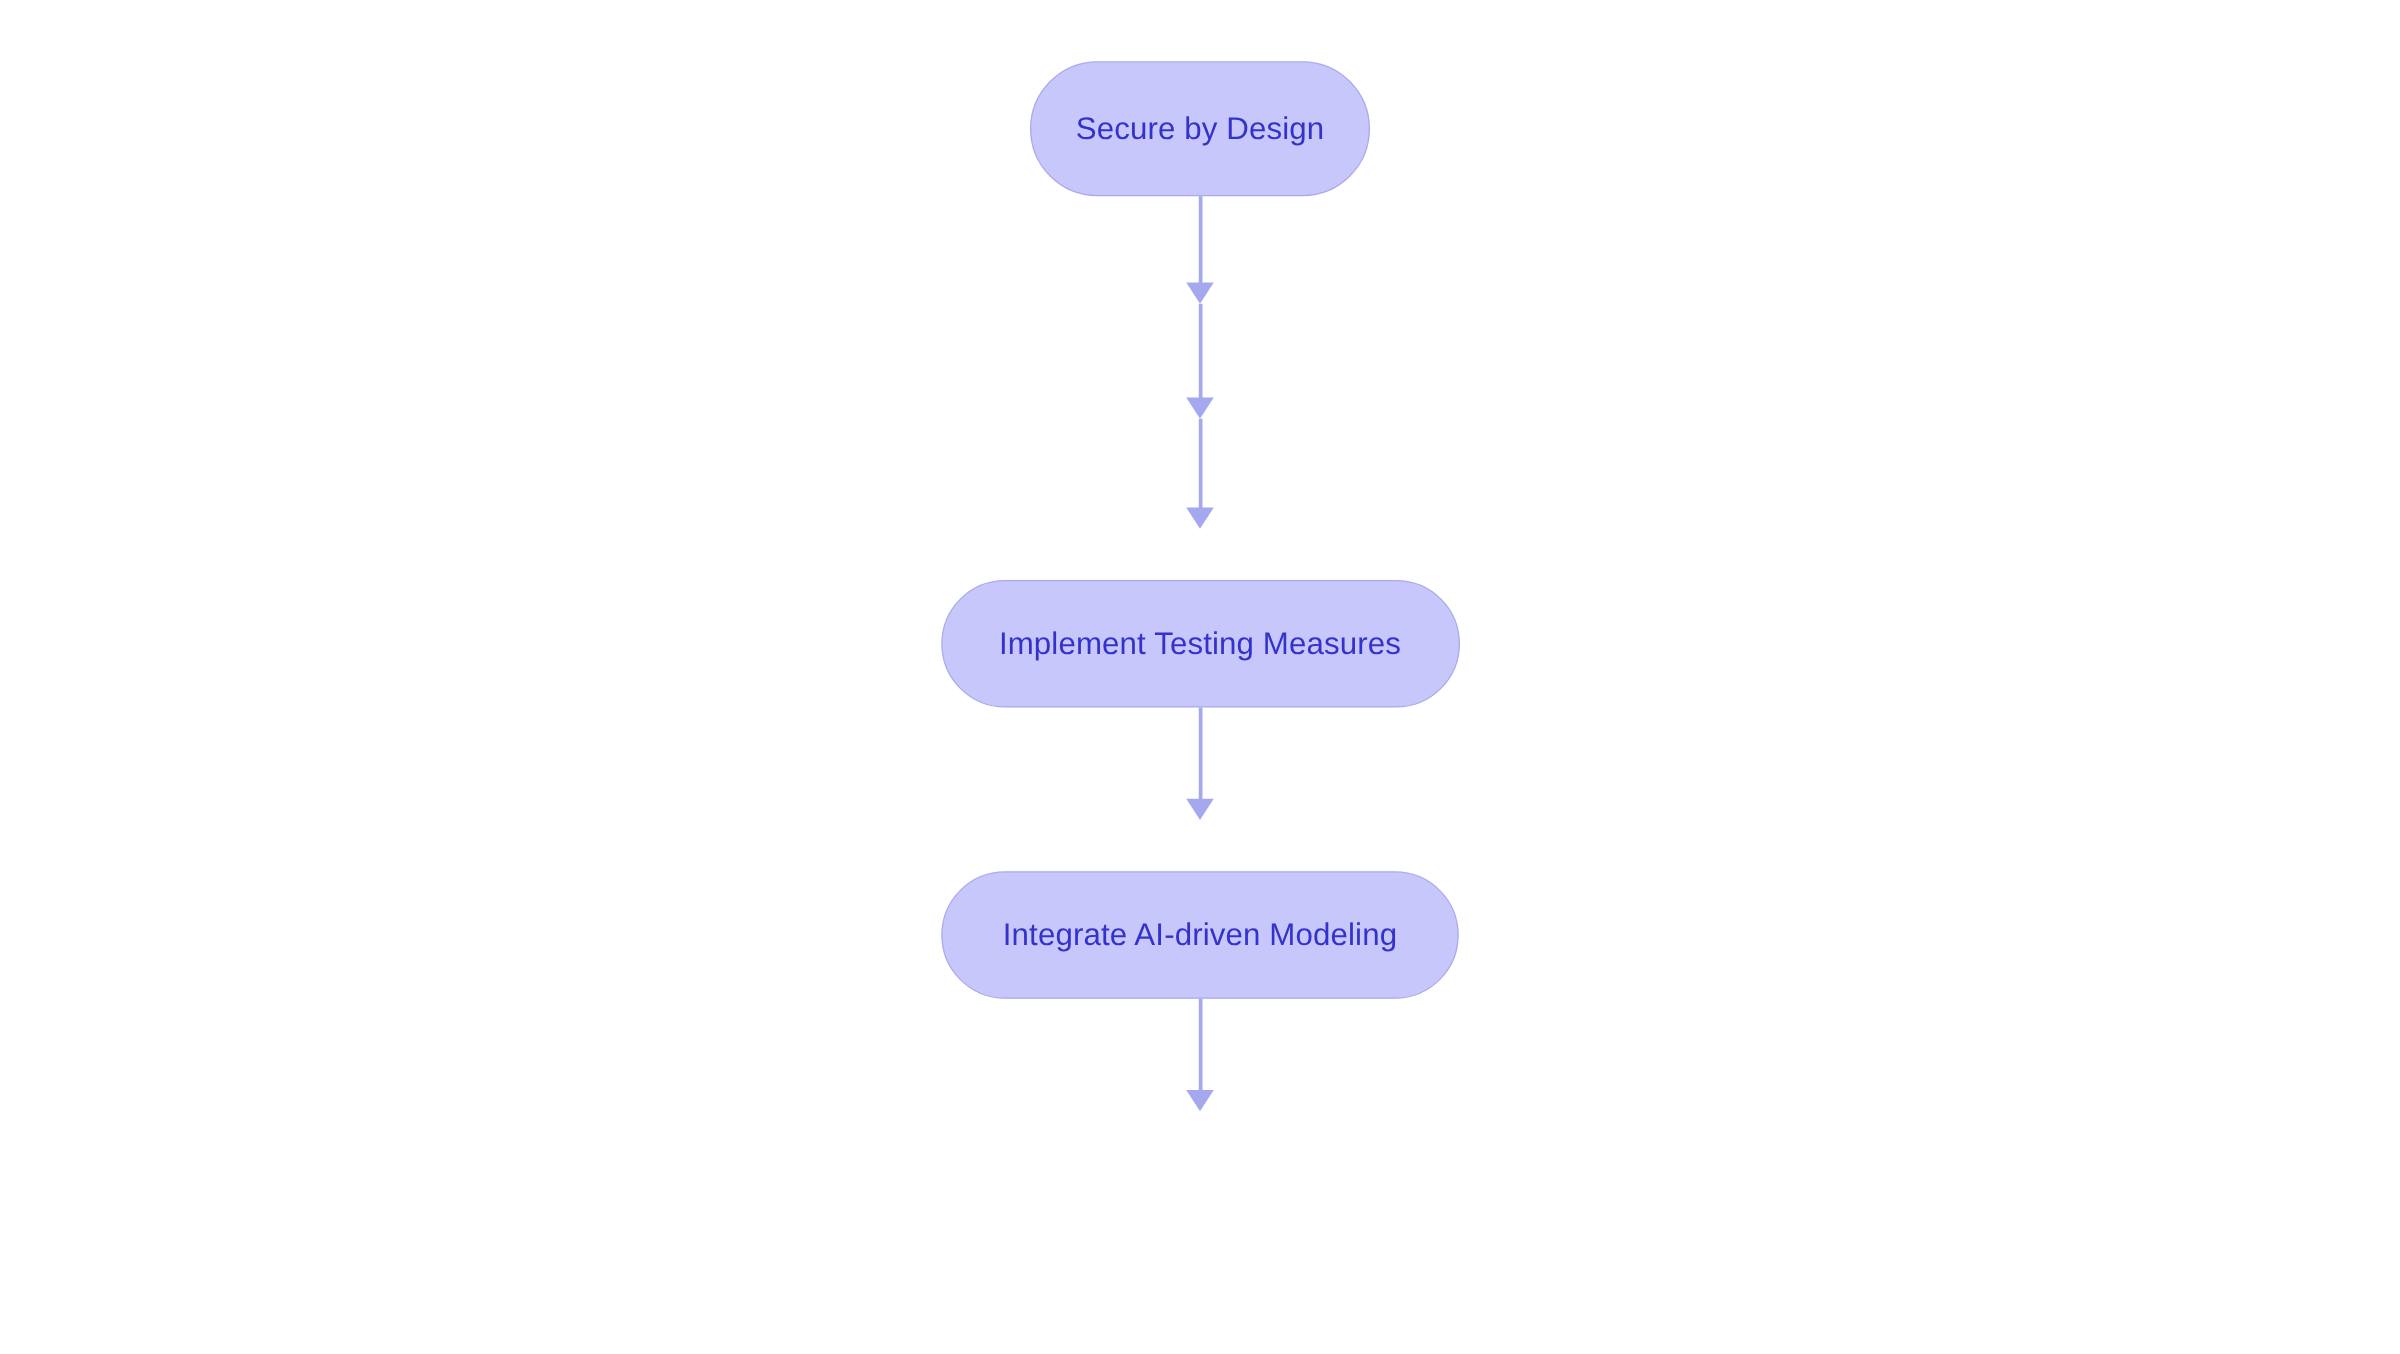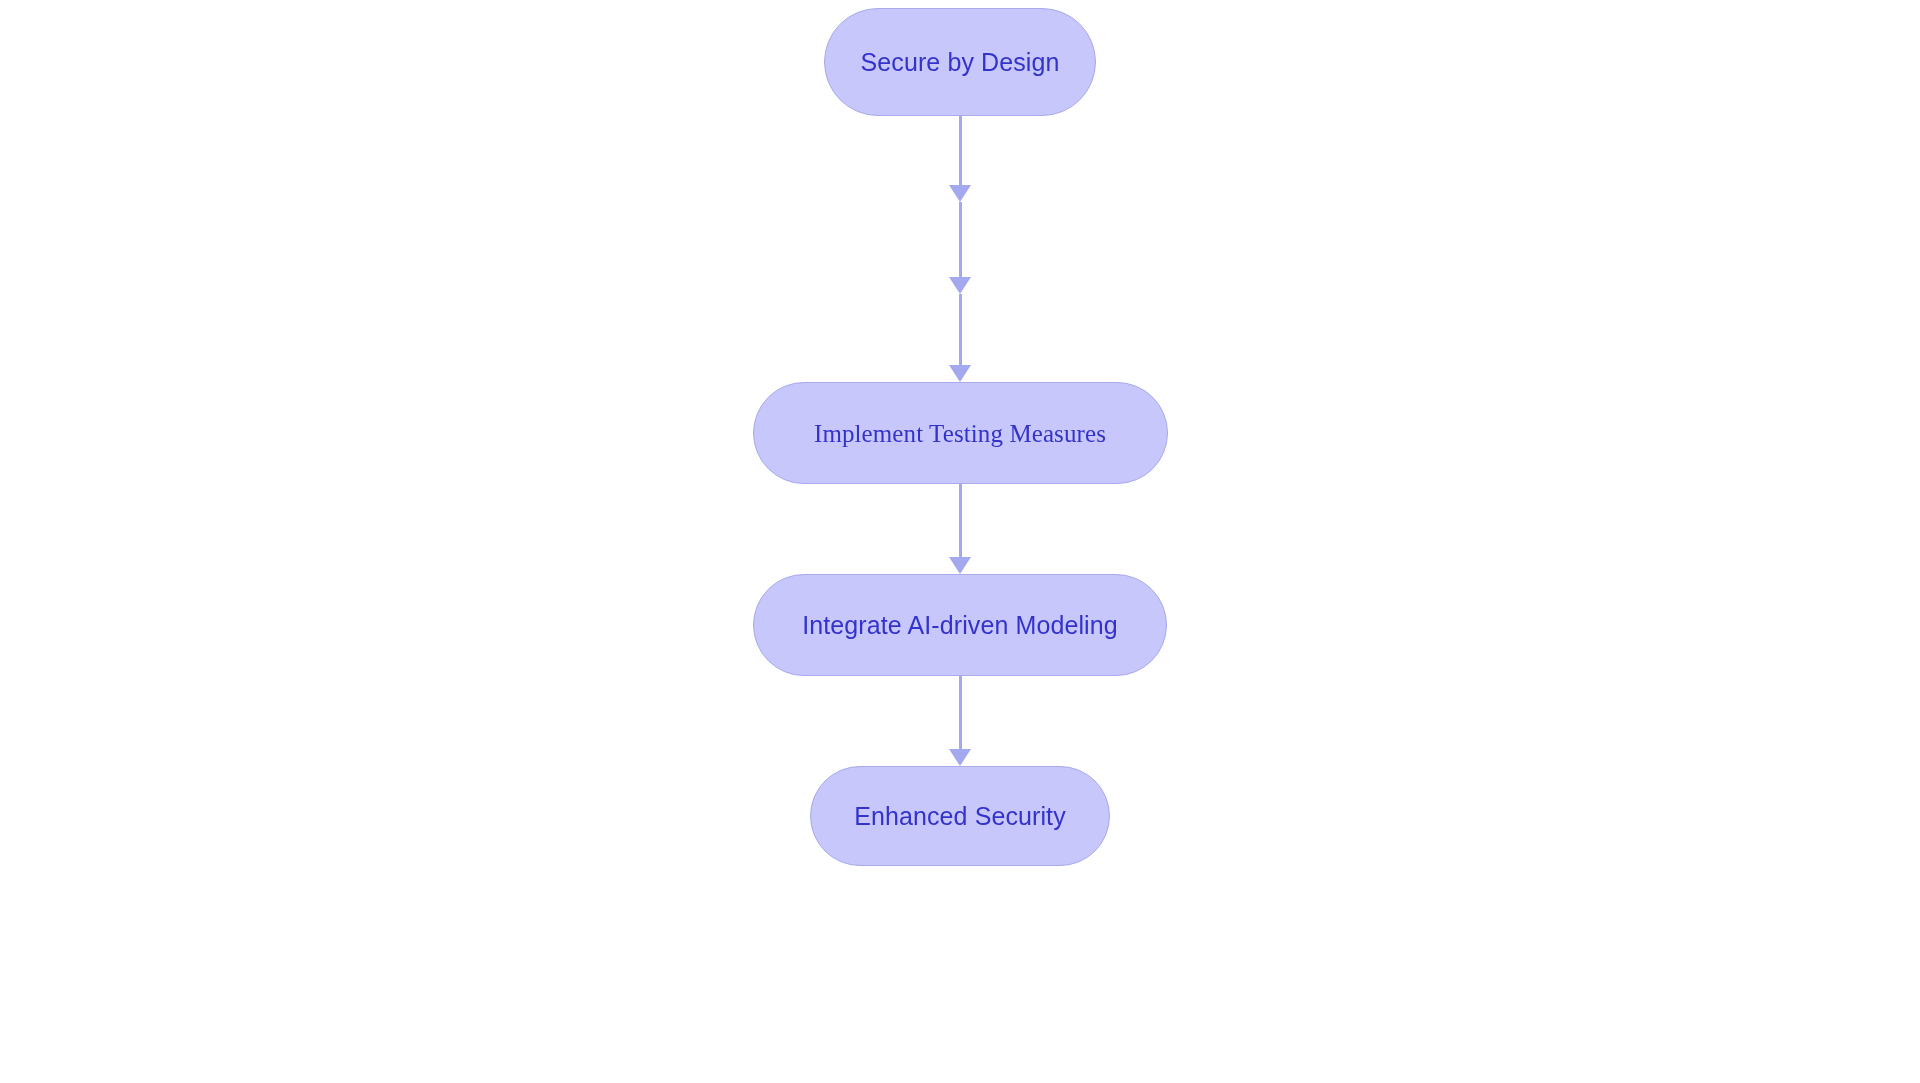--- a/index.html
+++ b/index.html
@@ -42,32 +42,33 @@
     border: 1.6px solid #a8aaea;
     border-radius: 999px;
     color: #3333cc;
     font-family: "Liberation Sans", sans-serif;
     font-size: 25px;
     font-weight: 400;
     letter-spacing: 0.1px;
     white-space: nowrap;
     line-height: 1;
     padding: 0 40px;
+    margin-top: 41px;
   }
 
   .node-label {
     display: block;
     color: #3333cc;
   }
 
   
   .node-0 { width: 272px; height: 108px; }
   .node-1 { width: 440px; height: 97px; }
   .node-2 { width: 345px; height: 104px; }
-  .node-3 { width: 415px; height: 102px; font-family: Liberation Serif, serif; }
+  .node-3 { width: 415px; height: 102px; }
   .node-4 { width: 414px; height: 102px; }
   .node-5 { width: 300px; height: 100px; }
 
   
   .connector {
     position: relative;
     width: 24px;
     display: flex;
     flex-direction: column;
     align-items: center;
@@ -136,18 +137,15 @@
 
     <div class="node node-4">
       <span class="node-label">Integrate AI-driven Modeling</span>
     </div>
 
     <div class="connector conn-4">
       <div class="connector-shaft"></div>
       <div class="connector-head"></div>
     </div>
 
-    <div class="node node-5">
-      <span class="node-label">Enhanced Security</span>
-    </div>
 
   </div>
 </div>
 
 </body></html>

